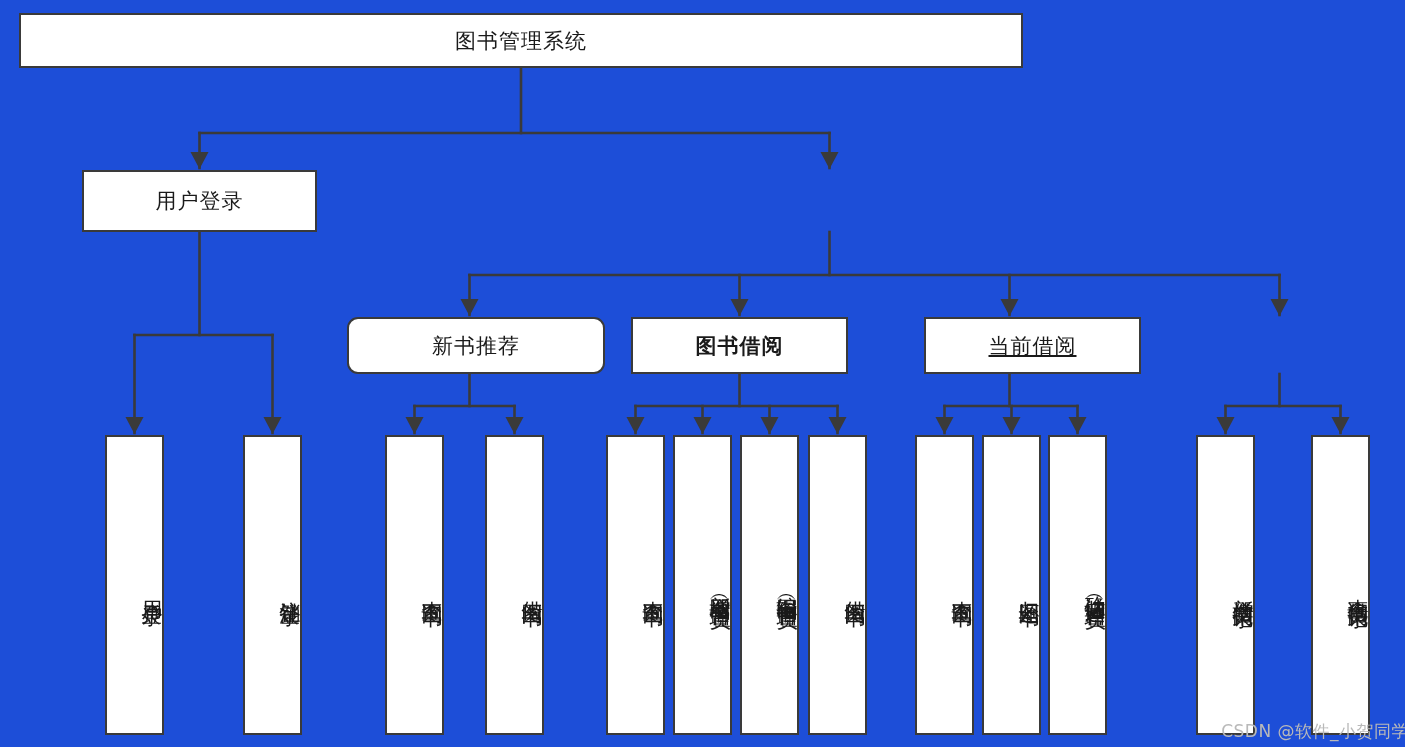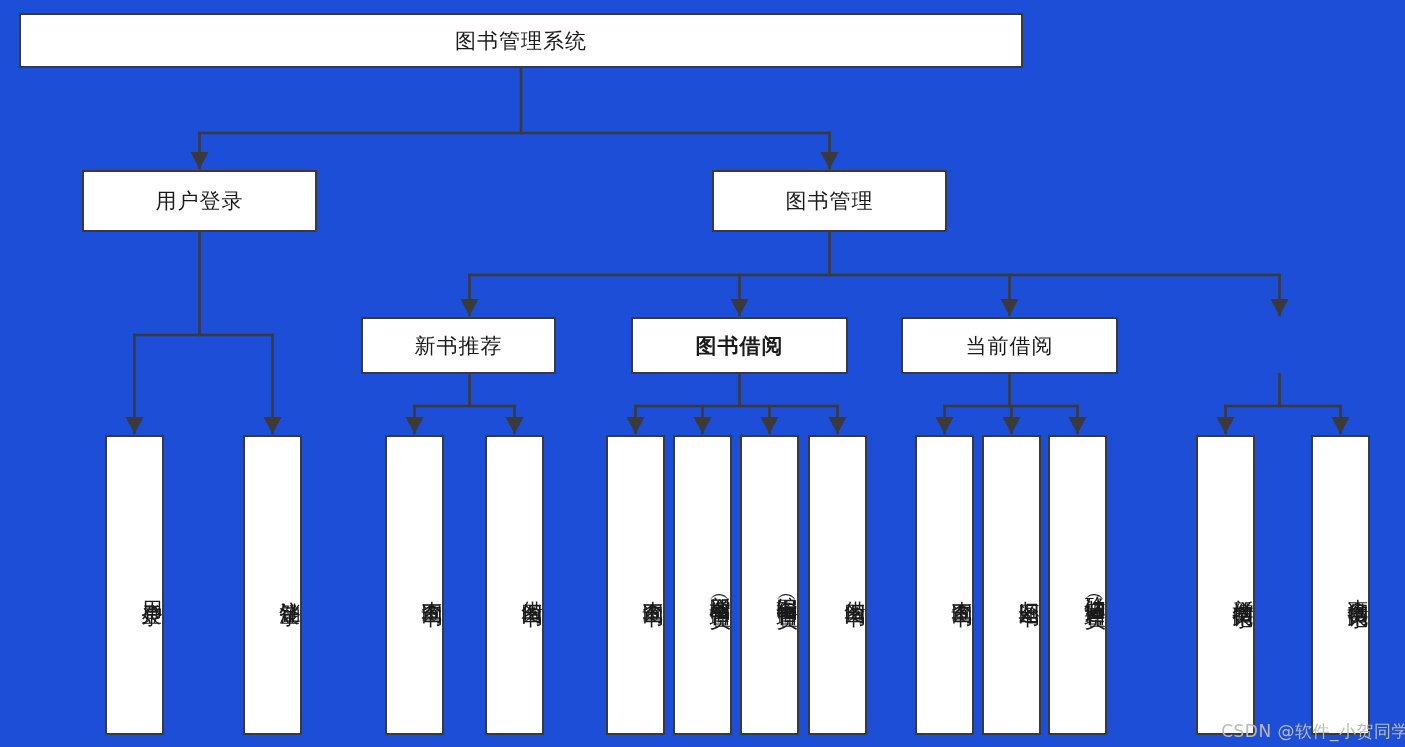--- a/index.html
+++ b/index.html
@@ -124,31 +124,28 @@
       <polygon points="1331.5,417 1349.5,417 1340.5,434" fill="#3a3a3a"></polygon>
     </svg>
 
   <div class="node horiz" id="n-root" style="left: 19px; top: 13px; width: 1004px; height: 55px;">
     <span class="lbl">图书管理系统</span>
   </div>
 
   <div class="node horiz" id="n-user_login" style="left: 82px; top: 170px; width: 235px; height: 62px;">
     <span class="lbl">用户登录</span>
   </div>
-  <div class="node horiz" id="n-book_manage" style="left: 712px; top: 170px; width: 235px; height: 62px;">
-    <span class="lbl">图书管理</span>
-  </div>
 
-  <div class="node horiz" id="n-new_book_rec" style="left: 361px; top: 317px; width: 195px; height: 57px;">
+  <div class="node horiz" id="n-new_book_rec" style="left: 347px; top: 317px; width: 258px; height: 57px; border-radius: 11px;">
     <span class="lbl">新书推荐</span>
   </div>
   <div class="node horiz" id="n-book_borrow" style="left: 631px; top: 317px; width: 217px; height: 57px; font-weight: bold;">
     <span class="lbl">图书借阅</span>
   </div>
-  <div class="node horiz" id="n-current_borrow" style="left: 901px; top: 317px; width: 217px; height: 57px;">
+  <div class="node horiz" id="n-current_borrow" style="left: 924px; top: 317px; width: 217px; height: 57px; text-decoration: underline;">
     <span class="lbl">当前借阅</span>
   </div>
 
   <div class="node vert" id="n-leaf_user_login" style="left: 105px; top: 435px; width: 59px; height: 300px;">
     <span class="lbl">用户登录</span>
   </div>
   <div class="node vert" id="n-leaf_logout" style="left: 243px; top: 435px; width: 59px; height: 300px;">
     <span class="lbl">注销登录</span>
   </div>
 

